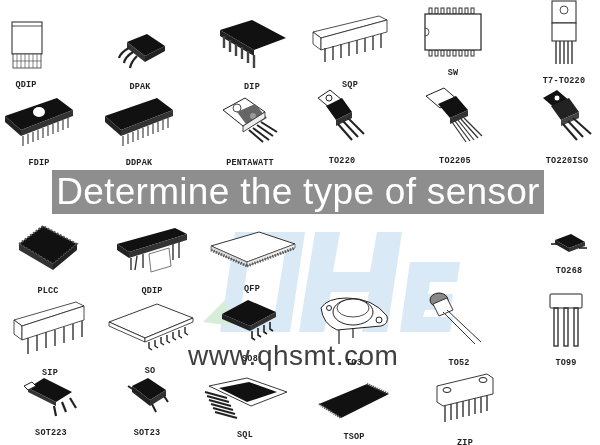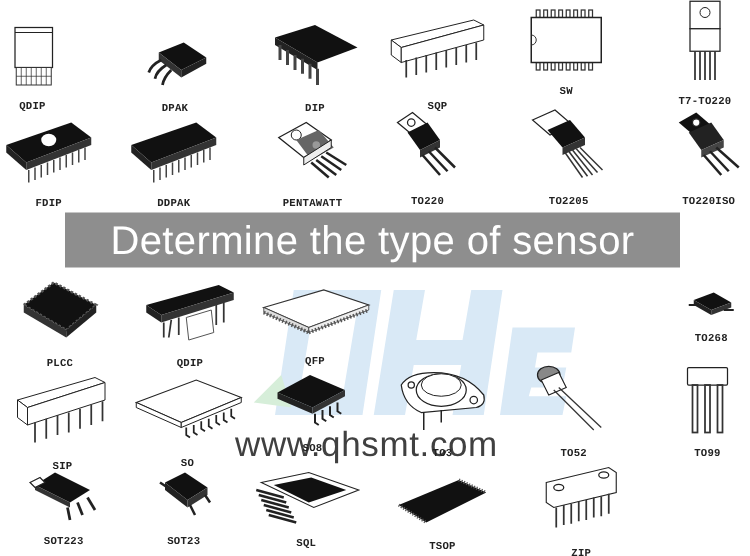--- a/index.html
+++ b/index.html
@@ -6,21 +6,21 @@
   html, body { width: 600px; height: 445px; background: #ffffff; overflow: hidden; }
   body { position: relative; font-family: "Liberation Sans", sans-serif; }
   .canvas { position: absolute; left: 0; top: 0; width: 600px; height: 445px; background: #fff; }
 
   
   .wm-logo { position: absolute; left: 195px; top: 222px; width: 270px; height: 120px; }
   .wm-url { position: absolute; left: 188px; top: 340px; font-size: 28px; color: #404040; letter-spacing: 0.5px; font-family: "Liberation Sans", sans-serif; }
 
   
   .banner { position: absolute; left: 52px; top: 170px; width: 492px; height: 44px; background: #8e8e8e; display: flex; align-items: center; justify-content: center; }
-  .banner-text { color: #fff; font-size: 32px; letter-spacing: 0.3px; font-family: "Liberation Sans", sans-serif; white-space: nowrap; }
+  .banner-text { color: #fff; font-size: 37px; letter-spacing: 0.3px; font-family: "Liberation Sans", sans-serif; white-space: nowrap; }
 
   .pkg { position: absolute; text-align: center; }
   .pkg svg { display: block; margin: 0 auto; }
   .pkg-label { font-family: Liberation Mono, monospace; font-weight: bold; font-size: 8.5px; color: #222; letter-spacing: 0.2px; margin-top: 10px; white-space: nowrap; }
 </style>
 </head>
 <body>
 
 <div class="canvas">
 

